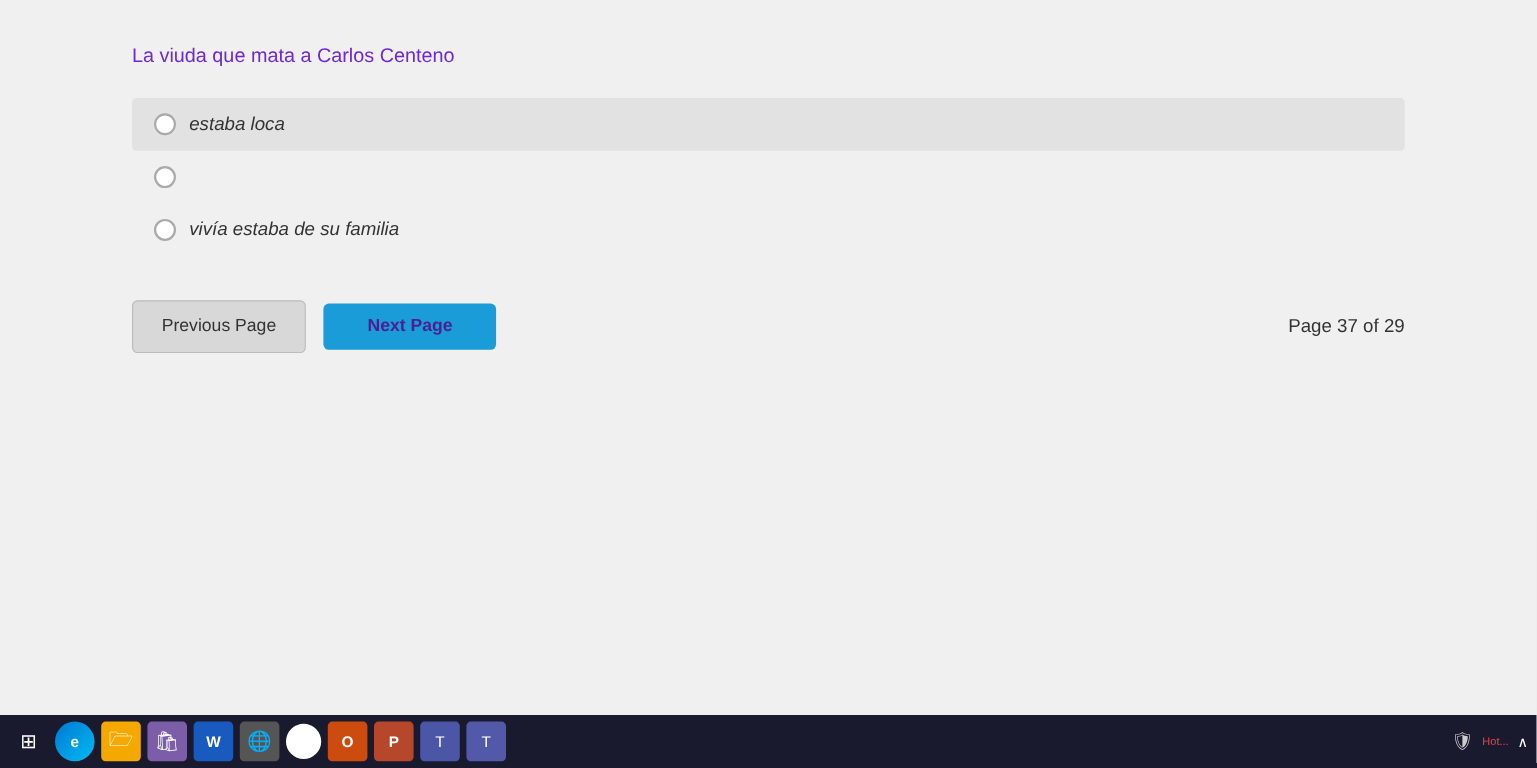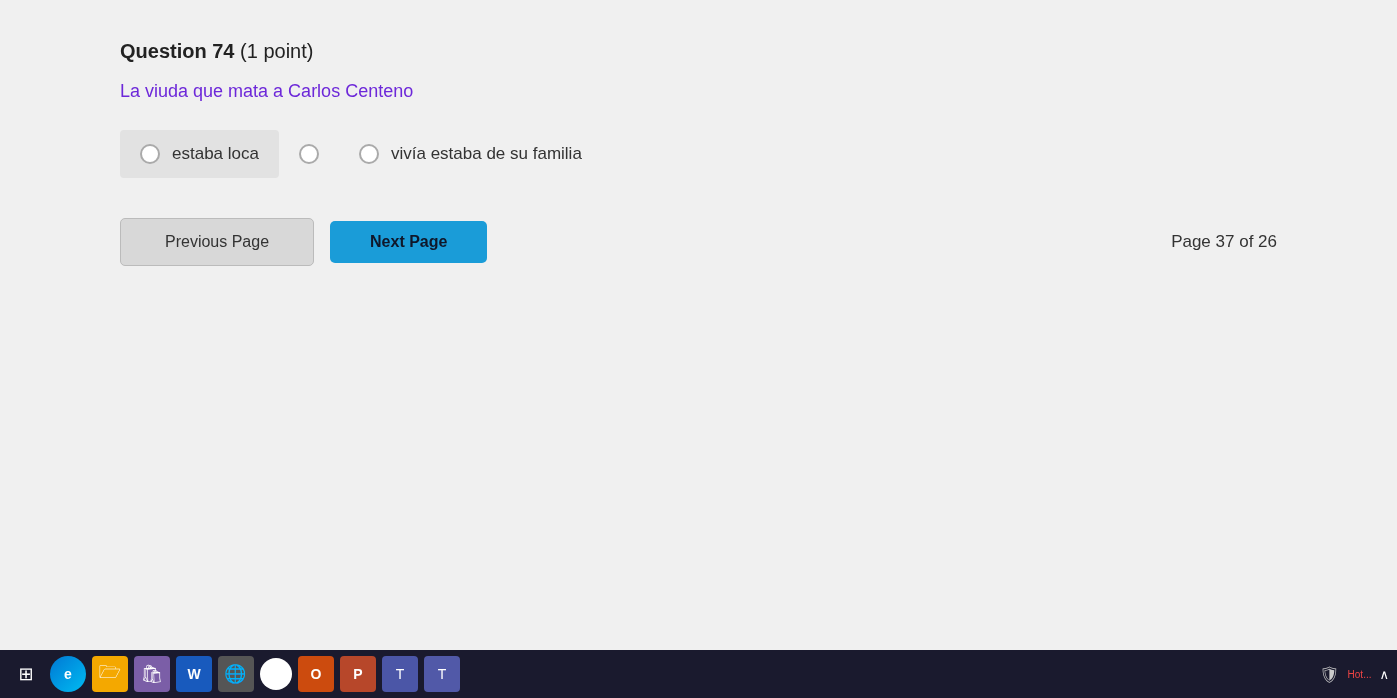--- a/index.html
+++ b/index.html
@@ -34,23 +34,24 @@
     }
 
     .question-text {
       font-size: 18px;
       color: #6d28d9;
       margin-bottom: 28px;
     }
 
     .options-container {
       display: flex;
-      flex-direction: row;
+      flex-direction: column;
       gap: 0px;
       margin-bottom: 30px;
+      font-style: italic;
     }
 
     .option-item {
       display: flex;
       align-items: center;
       padding: 14px 20px;
       font-size: 17px;
       color: #333;
       cursor: pointer;
       border-radius: 4px;
@@ -72,34 +73,34 @@
     }
 
     .navigation-row {
       display: flex;
       align-items: center;
       gap: 16px;
       margin-top: 10px;
     }
 
     .btn-prev {
-      padding: 14px 44px;
+      padding: 14px 26px;
       font-size: 16px;
       background-color: #d8d8d8;
       border: 1px solid #bbb;
       border-radius: 5px;
       cursor: pointer;
       color: #333;
     }
 
     .btn-next {
       padding: 12px 40px;
       font-size: 16px;
       background-color: #1a9cd8;
-      color: #0f172a;
+      color: #4c1d95;
       border: none;
       border-radius: 5px;
       cursor: pointer;
       font-weight: bold;
     }
 
     .page-indicator {
       margin-left: auto;
       font-size: 17px;
       color: #333;
@@ -159,45 +160,41 @@
     .hot-label {
       color: #ef4444;
       font-size: 10px;
     }
   </style>
 </head>
 <body>
 
 <div class="main-content">
 
-  <div class="question-header">
-    <span>Question </span><span>74</span>
-    <span class="points">(1 point)</span>
-  </div>
 
   <div class="question-text">La viuda que mata a Carlos Centeno</div>
 
   <div class="options-container">
     <div class="option-item" style="background-color:#e2e2e2;">
       <span class="radio-circle"></span>
       <span>estaba loca</span>
     </div>
     <div class="option-item">
       <span class="radio-circle"></span>
     </div>
     <div class="option-item">
       <span class="radio-circle"></span>
       <span>vivía estaba de su familia</span>
     </div>
   </div>
 
   <div class="navigation-row">
     <button class="btn-prev">Previous Page</button>
     <button class="btn-next">Next Page</button>
-    <span class="page-indicator">Page 37 of 26</span>
+    <span class="page-indicator">Page 37 of 29</span>
   </div>
 
 </div>
 
 <div class="taskbar">
   <div class="taskbar-icon task-view">⊞</div>
   <div class="taskbar-icon edge" style="background:linear-gradient(135deg,#0078d4,#00bcf2);border-radius:50%;font-size:14px;font-weight:bold;color:white;">e</div>
   <div class="taskbar-icon explorer" style="background:#f4a800;">🗁</div>
   <div class="taskbar-icon store" style="background:#7b5ea7;">🛍</div>
   <div class="taskbar-icon word" style="background:#185abd;color:white;font-weight:bold;font-size:14px;">W</div>

